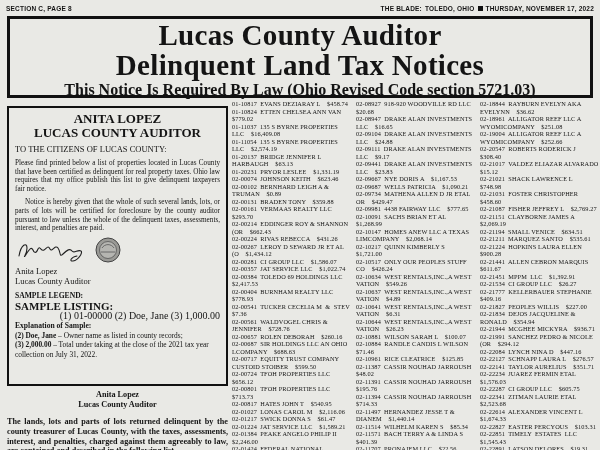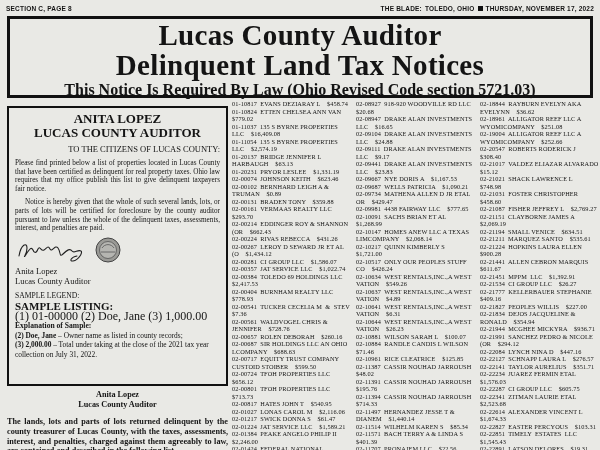--- a/index.html
+++ b/index.html
@@ -30,30 +30,30 @@
   .title-line { font-weight: bold; font-size: 29px; line-height: 28px; letter-spacing: .3px; margin-top: 2px; }
   .subtitle-line { font-weight: bold; font-size: 16px; line-height: 18px; margin-top: 2px; }
   
   .notice-box {
     position: absolute; left: 7px; top: 106px; width: 221px; height: 280px;
     border: 2px solid #111; box-sizing: border-box;
     padding: 4px 6px; background: #e9e9e5;
   }
   .nb-name { text-align: center; font-weight: bold; font-size: 13px; line-height: 14px; }
   .nb-title { text-align: center; font-weight: bold; font-size: 13px; line-height: 14px; }
-  .nb-salutation { text-align: right; font-size: 8.5px; margin-top: 4px; }
+  .nb-salutation { text-align: left; font-size: 8.5px; margin-top: 4px; }
   .nb-para { font-size: 7.2px; line-height: 8.6px; text-align: justify; margin-top: 5px; }
   .nb-para.indent { text-indent: 10px; }
   .nb-closing { font-size: 7.5px; margin-top: 6px; }
   .sig-row { display: flex; align-items: center; gap: 6px; height: 30px; margin-top: 2px; }
   .nb-sig-name { font-size: 8.5px; line-height: 10px; margin-top: 1px; }
   .nb-sig-title { font-size: 8.5px; line-height: 10px; }
-  .nb-legend { font-weight: normal; font-size: 7.6px; line-height: 10px; margin-top: 5px; }
+  .nb-legend { font-weight: bold; font-size: 7.6px; line-height: 10px; margin-top: 5px; }
   .nb-legend2 { font-weight: bold; font-size: 11px; line-height: 10px; }
-  .nb-sample { font-size: 12px; line-height: 10px; }
+  .nb-sample { font-size: 10px; line-height: 10px; text-align: right; }
   .nb-expl-label { font-weight: bold; font-size: 7.6px; line-height: 10px; }
   .nb-expl { font-size: 7.4px; line-height: 9.6px; }
   .nb-expl b { font-weight: bold; }
   
   .list-intro { position: absolute; left: 7px; top: 390px; width: 221px; }
   .li-name, .li-title { text-align: center; font-weight: bold; font-size: 8.2px; line-height: 9.5px; }
   .li-text { font-weight: bold; font-size: 8.2px; line-height: 9.8px; text-align: justify; margin-top: 8px; }
   
   .listings {
     position: absolute; left: 232px; top: 100px; right: 2px; bottom: 0;

